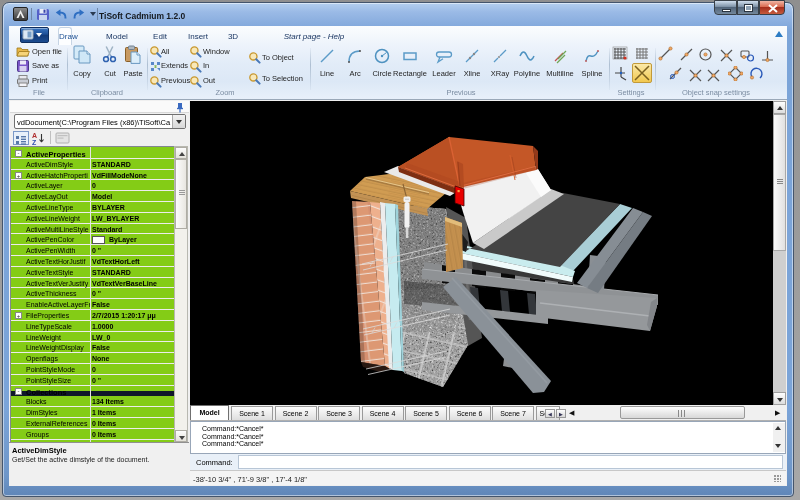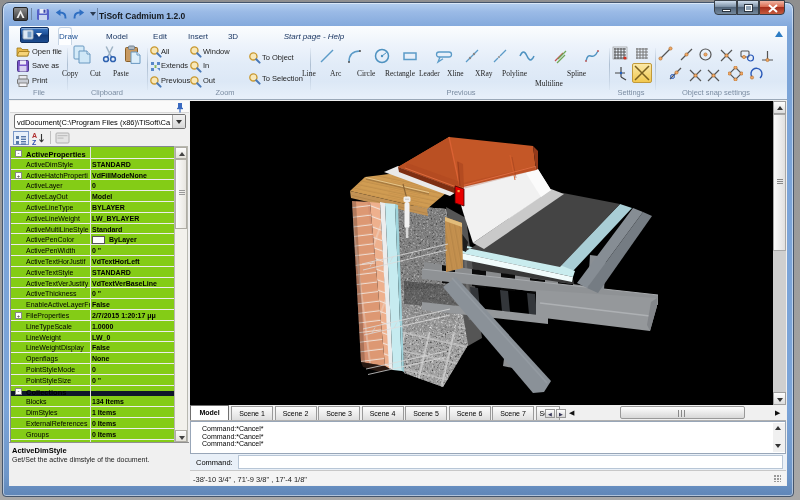--- a/index.html
+++ b/index.html
@@ -12,21 +12,21 @@
 #app{left:9px;top:28px;width:778px;height:458px;background:#f0f0f0;}
 
 #ribbon{left:0;top:0;width:778px;height:72px;background:linear-gradient(180deg,#f7fafd 0,#edf3fb 25%,#e2ecf8 50%,#dce8f6 75%,#e8f0fa 100%);border-bottom:1px solid #9aa8b8;}
 #tabrow{left:0;top:-2px;width:778px;height:18px;background:linear-gradient(180deg,#fbfdfe,#eef4fb);}
 .rtab{position:absolute;top:28px;height:17px;font-size:8px;line-height:17px;color:#15315e;text-align:center}
 #tabactive{position:absolute;left:49px;top:0;width:14px;height:18px;background:#fdfeff;border:1px solid #c6d4e4;border-bottom:none;border-radius:3px 3px 0 0;color:#1b4f93;font-size:8px;line-height:17px;text-align:center;}
 #appbtn{position:absolute;left:11px;top:0;width:29px;height:16px;border-radius:2px;background:linear-gradient(180deg,#3a76c2 0,#1d4f96 45%,#123a78 50%,#1c4c90 100%);border:1px solid #0d2d5e;box-shadow:inset 0 1px 0 rgba(255,255,255,.4);}
 .grplabel{position:absolute;top:62px;font-size:7.5px;color:#7c8da2;text-align:center;}
 .vsep{position:absolute;top:20px;height:42px;width:1px;background:linear-gradient(180deg,rgba(160,175,195,.1),#aebfd2 40%,rgba(160,175,195,.1));}
 .rlbl{position:absolute;font-size:7.5px;color:#1e1e1e;}
-.rlblc{position:absolute;font-size:7.5px;color:#1e1e1e;font-family:Liberation Serif, serif;}
+.rlblc{position:absolute;font-size:7.5px;color:#1e1e1e;text-align:center;}
 
 .capbtn{position:absolute;top:0;height:15px;border:1px solid #383f47;}
 </style></head><body>
 <div class="ab" id="shadow"></div>
 <div class="ab" id="win"></div>
 
 <div class="ab" style="left:13px;top:7px;width:15px;height:14px;border-radius:2px;background:linear-gradient(180deg,#8a8a8a,#3a3a3a);border:1px solid #222;"></div>
 <svg class="ab" style="left:13px;top:7px" width="15" height="14">
     <path d="M7.5 3 L3.5 11 L5.5 11 L7.5 6.5 L9.5 11 L11.5 11 Z" fill="#f0f0f0"></path>
   </svg>
@@ -200,21 +200,21 @@
 <div class="ab rlblc" style="left:475px;top:69px;width:50px;">XRay</div>
 <svg class="ab" style="left:518px;top:47px" width="18" height="18">
     <path d="M2 9 q3.5 -8 7 0 q3.5 8 7 0" fill="none" stroke="#4e92c0" stroke-width="1.5"></path>
   </svg>
 <div class="ab rlblc" style="left:502px;top:69px;width:50px;">Polyline</div>
 <svg class="ab" style="left:551px;top:47px" width="18" height="18">
     <path d="M4 14 L12 6" stroke="#c05050" stroke-width="1.3"></path>
     <path d="M6 16 L14 8" stroke="#70a858" stroke-width="1.3"></path>
     <path d="M8 18 L16 10" stroke="#70a858" stroke-width="1.3" transform="translate(-1,-6)"></path>
   </svg>
-<div class="ab rlblc" style="left:535px;top:79px;width:50px;">Multiline</div>
+<div class="ab rlblc" style="left:535px;top:69px;width:50px;">Multiline</div>
 <svg class="ab" style="left:583px;top:47px" width="18" height="18">
     <path d="M3 14 C6 2 9 16 15 4" fill="none" stroke="#4e92c0" stroke-width="1.4"></path>
     <circle cx="3" cy="14" r="1" fill="#c06060"></circle>
     <circle cx="15" cy="4" r="1" fill="#c06060"></circle>
   </svg>
 <div class="ab rlblc" style="left:567px;top:69px;width:50px;">Spline</div>
 <svg class="ab" style="left:612px;top:46px" width="40" height="18">
 <g fill="#606870">
       <rect x="1" y="1" width="14" height="12" fill="none" stroke="#888" stroke-width=".6"></rect>
     </g>

